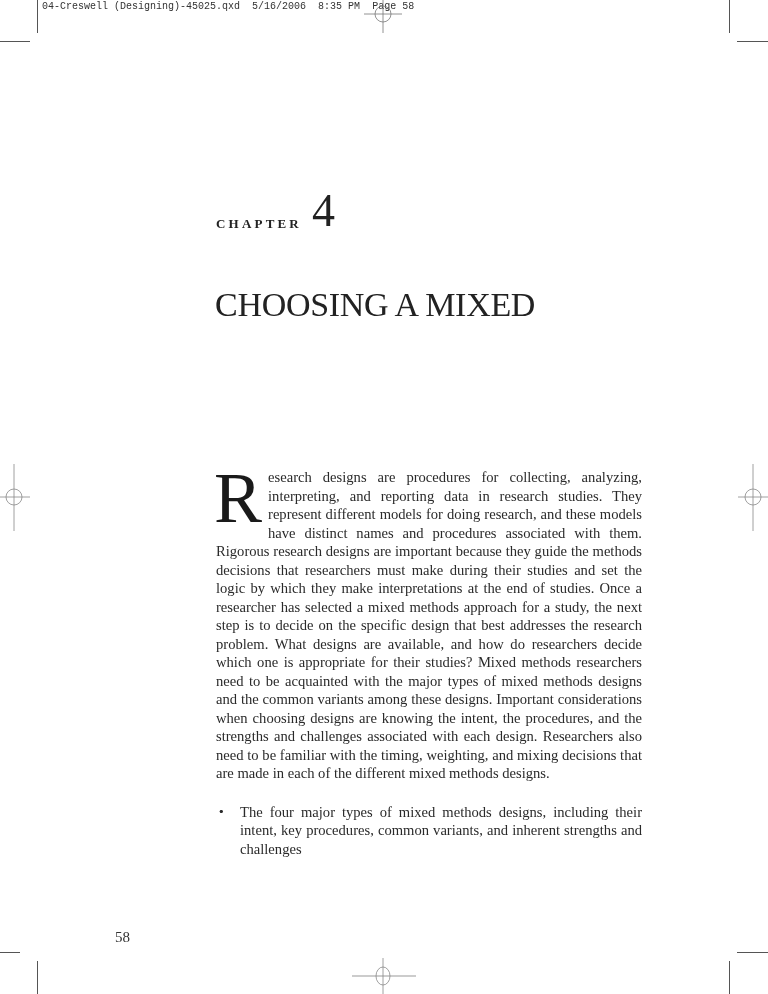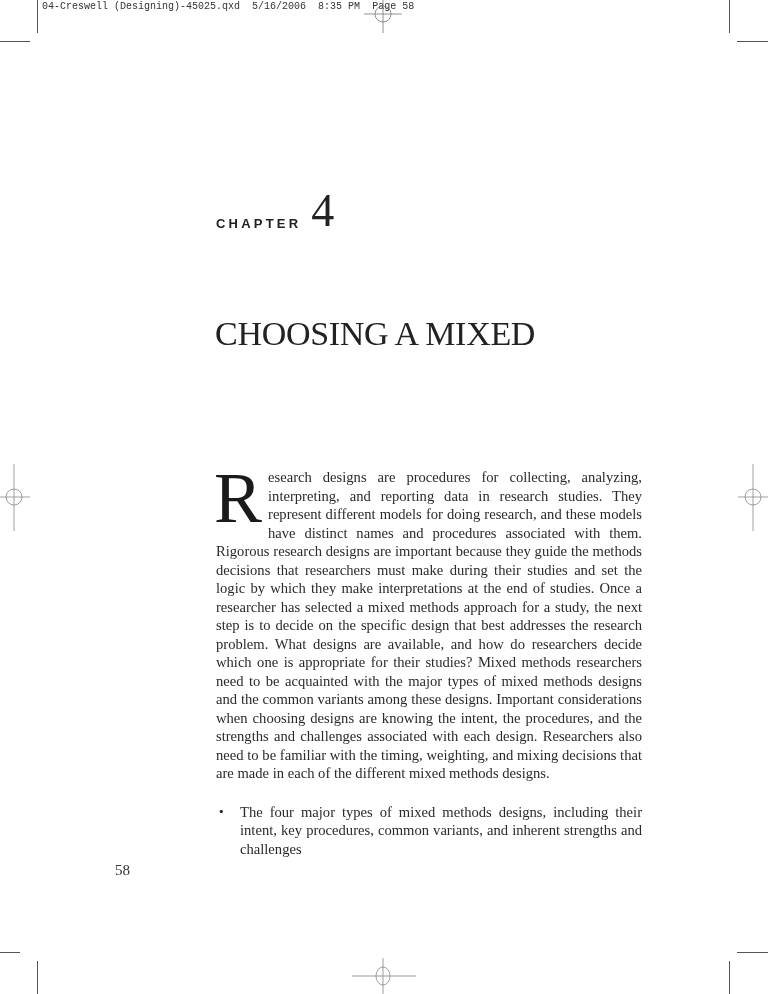--- a/index.html
+++ b/index.html
@@ -35,40 +35,40 @@
     }
     .chapter-label {
       position: absolute;
       left: 216px;
       top: 188px;
       height: 46px;
       display: flex;
       align-items: flex-end;
     }
     .chapter-word {
-      font-family: Liberation Sans, sans-serif;
+      font-family: Liberation Serif, serif;
       font-weight: bold;
       font-size: 13px;
       letter-spacing: 3.2px;
       color: #222222;
       line-height: 1;
       padding-bottom: 4px;
     }
     .chapter-num {
       font-family: "Liberation Serif", "DejaVu Serif", serif;
       font-size: 46px;
       line-height: 1;
       color: #222222;
       margin-left: 10px;
       font-weight: normal;
     }
     .chapter-title {
       position: absolute;
       left: 215px;
-      top: 313px;
+      top: 284px;
       font-family: "Liberation Serif", "DejaVu Serif", serif;
       font-size: 34px;
       line-height: 42px;
       color: #222222;
       font-weight: normal;
       margin: 0;
       letter-spacing: -0.3px;
     }
     .chapter-title span {
       display: block;
@@ -114,21 +114,21 @@
     }
     .bullets li .bullet {
       position: absolute;
       left: 3px;
       top: 0;
       font-size: 13px;
     }
     .folio {
       position: absolute;
       left: 115px;
-      top: 862px;
+      top: 929px;
       font-family: "Liberation Serif", "DejaVu Serif", serif;
       font-size: 15px;
       color: #333333;
       text-align: center;
     }
   </style>
 </head>
 <body>
 
 <div class="slug"><span>04-Creswell (Designing)-45025.qxd</span>  <span>5/16/2006</span>  <span>8:35 PM</span>  <span>Page 58</span></div>

